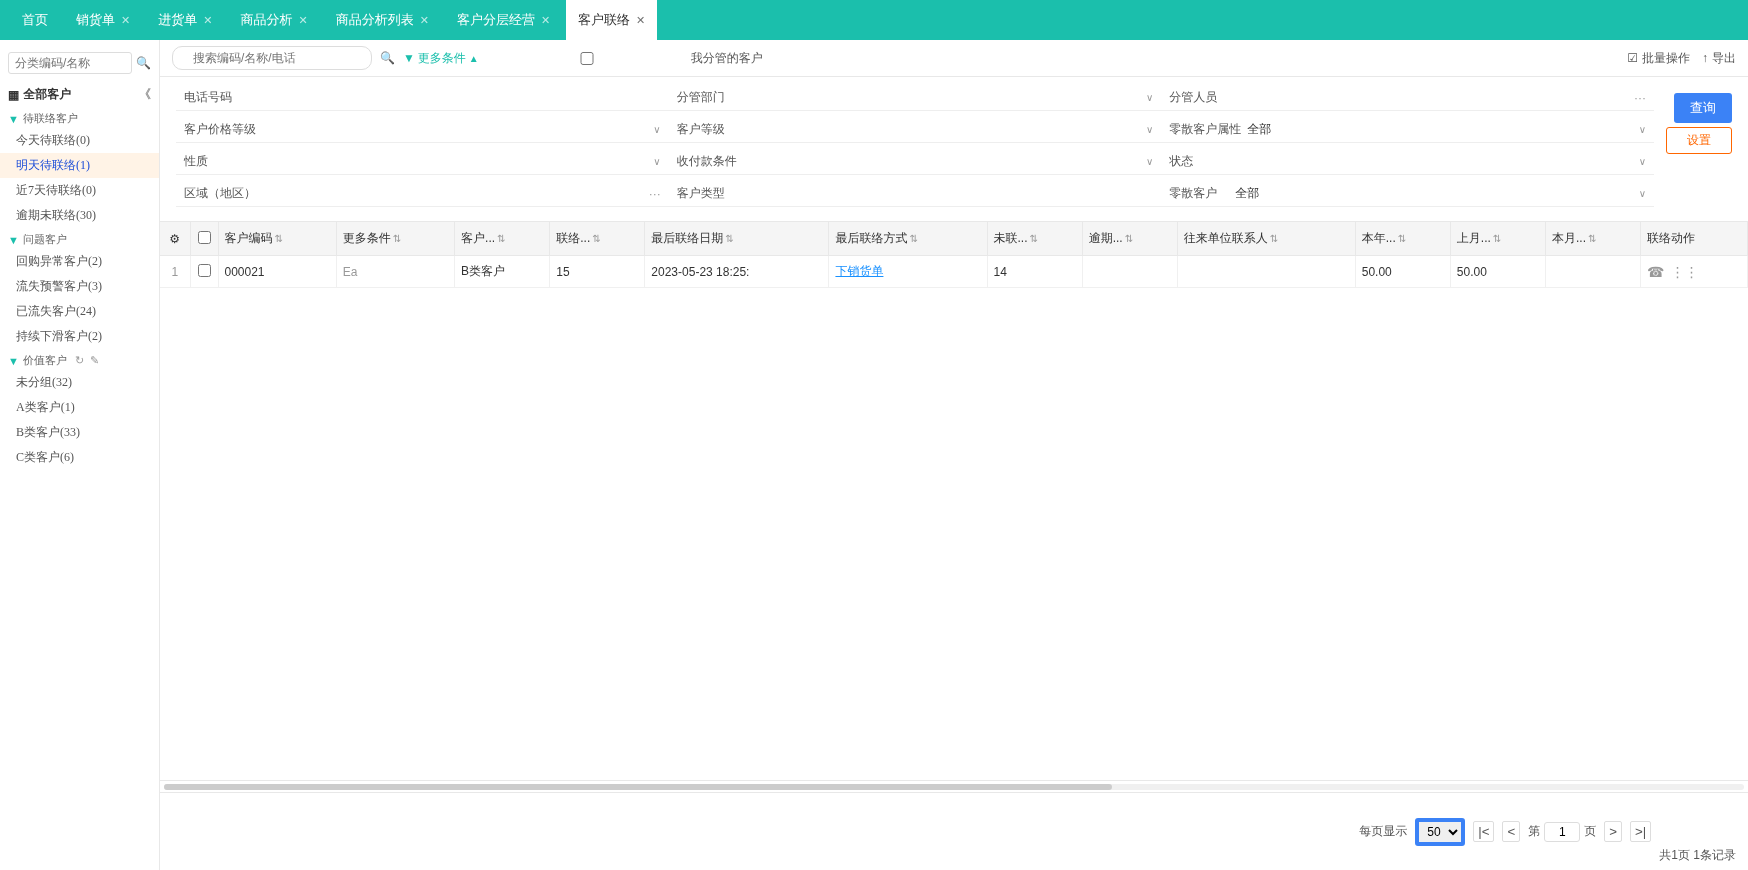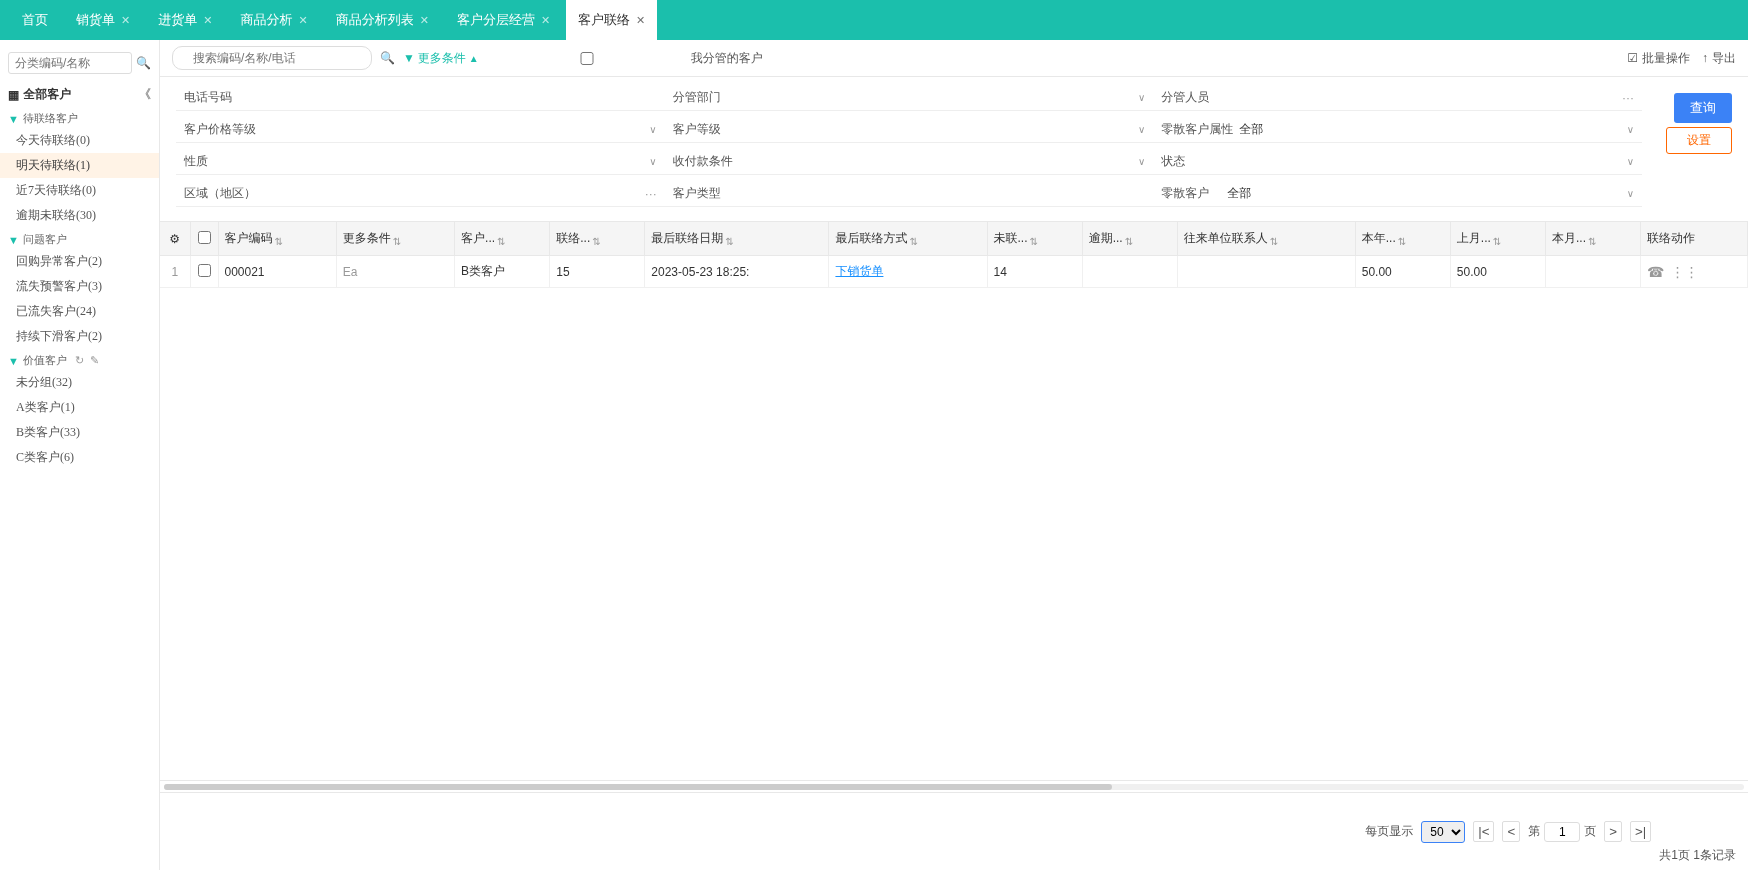--- a/index.html
+++ b/index.html
@@ -40,21 +40,21 @@
     .sidebar-section-title .double-arrow { margin-left: auto; color: #999; cursor: pointer; }
     .sidebar-group-label {
       padding: 4px 8px 2px 8px; color: #666; font-size: 11px;
       display: flex; align-items: center; gap: 4px;
     }
     .sidebar-group-label .triangle { color: #1bbfac; }
     .sidebar-item {
       padding: 4px 8px 4px 16px; cursor: pointer; color: #555;
       font-size: 12px; white-space: nowrap; overflow: hidden; text-overflow: ellipsis; font-family: Liberation Serif, serif;
     }
-    .sidebar-item.highlighted { background: #fff3e6; color: #404040; }
+    .sidebar-item.highlighted { background: #fff3e6; color: #1d4ed8; }
 
     
     .content-area { flex: 1; display: flex; flex-direction: column; overflow: hidden; }
 
     
     .filter-toolbar {
       display: flex; align-items: center; background: #fff;
       padding: 6px 12px; border-bottom: 1px solid #e8e8e8; gap: 8px;
     }
     .filter-toolbar input {
@@ -112,37 +112,37 @@
 
     
     .table-area { flex: 1; overflow: auto; background: #fff; margin: 0; }
     table { width: 100%; border-collapse: collapse; font-size: 12px; }
     thead tr { background: #f5f5f5; }
     thead th {
       padding: 8px 6px; text-align: left; border-bottom: 1px solid #e8e8e8;
       border-right: 1px solid #e8e8e8; white-space: nowrap; color: #333;
       font-weight: normal; position: sticky; top: 0; background: #f5f5f5;
     }
-    thead th .col-header { display: flex; align-items: flex-end; gap: 2px; }
+    thead th .col-header { display: flex; align-items: center; gap: 2px; }
     thead th .sort-icon { color: #999; font-size: 10px; }
     tbody tr { border-bottom: 1px solid #f0f0f0; }
     tbody td { padding: 7px 6px; border-right: 1px solid #f0f0f0; white-space: nowrap; }
     tbody td a { color: #1890ff; text-decoration: underline; cursor: pointer; }
     .action-icons { display: flex; gap: 6px; align-items: center; }
     .action-icon { color: #999; cursor: pointer; font-size: 14px; }
 
     
     .table-footer {
       display: flex; align-items: center; justify-content: flex-end;
       padding: 6px 12px; background: #fff; border-top: 1px solid #e8e8e8;
       gap: 8px; font-size: 12px; color: #555;
     }
     .per-page-label { white-space: nowrap; }
     .per-page-select {
-      border: 1px solid #3b82f6; border-radius: 3px; padding: 2px 4px;
+      border: 4px solid #3b82f6; border-radius: 3px; padding: 2px 4px;
       font-size: 12px; outline: none;
     }
     .page-nav-btn {
       cursor: pointer; color: #555; padding: 2px 4px;
       border: 1px solid #ddd; border-radius: 2px; background: #fff;
     }
     .page-info { display: flex; align-items: center; gap: 4px; }
     .page-input {
       width: 36px; border: 1px solid #ddd; border-radius: 3px;
       padding: 2px 4px; text-align: center; font-size: 12px; outline: none;
@@ -283,21 +283,21 @@
           <span>批量操作</span>
         </div>
         <div class="btn-text">
           <span>↑</span>
           <span>导出</span>
         </div>
       </div>
     </div>
 
     <div class="advanced-filter">
-      <div style="display:flex; gap:12px; align-items:flex-start;justify-content:flex-end;">
+      <div style="display:flex; gap:0; align-items:flex-start;justify-content:flex-end;">
         <div style="flex:1;">
 
           <div class="filter-row">
             <div class="filter-cell">
               <label>电话号码</label>
               <input class="filter-input" type="text" style="">
             </div>
             <div class="filter-cell">
               <label>分管部门</label>
               <span class="value-text"></span>

